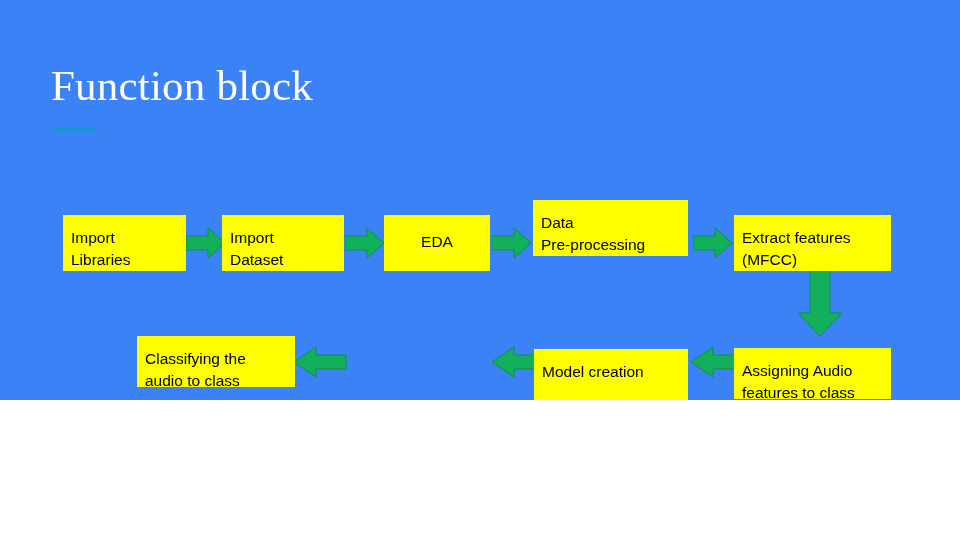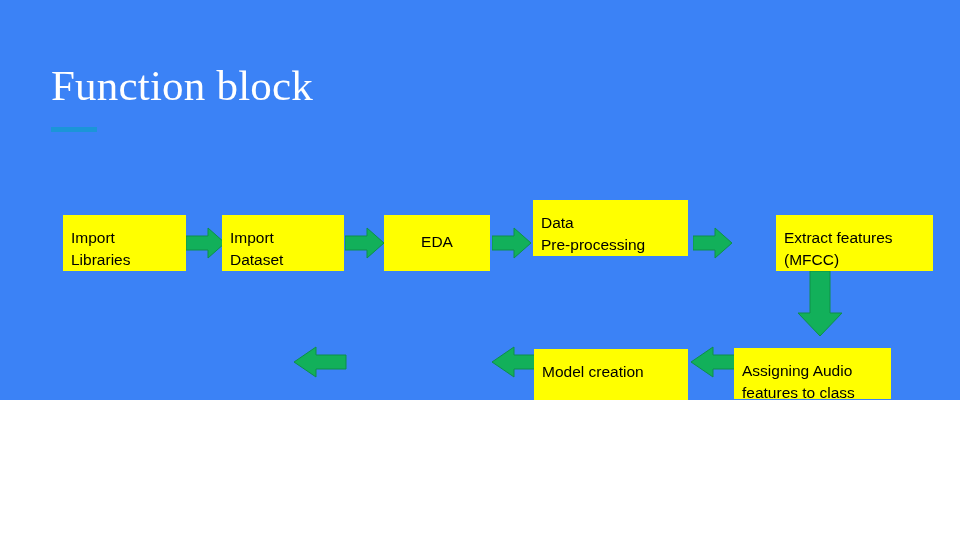--- a/index.html
+++ b/index.html
@@ -93,25 +93,29 @@
 
   <div class="box center" style="left:384px; top:215px; width:106px; height:56px;">
     <span class="box-text">EDA</span>
   </div>
 
   <div class="box" style="left:533px; top:200px; width:155px; height:56px;">
     <span class="box-text">Data
 Pre-processing</span>
   </div>
 
-  <div class="box" style="left:776px; top:215px; width:157px; height:56px;">
+  <div class="box" style="left:734px; top:215px; width:157px; height:56px;">
     <span class="box-text">Extract features
 (MFCC)</span>
   </div>
 
+  <div class="box" style="left:137px; top:336px; width:158px; height:51px;">
+    <span class="box-text">Classifying the
+audio to class</span>
+  </div>
 
 
   <div class="box" style="left:534px; top:336px; width:154px; height:51px;margin-top:13px;">
     <span class="box-text">Model creation</span>
   </div>
 
   <div class="box" style="left:734px; top:336px; width:157px; height:51px;margin-top:12px;">
     <span class="box-text">Assigning Audio
 features to class</span>
   </div>

